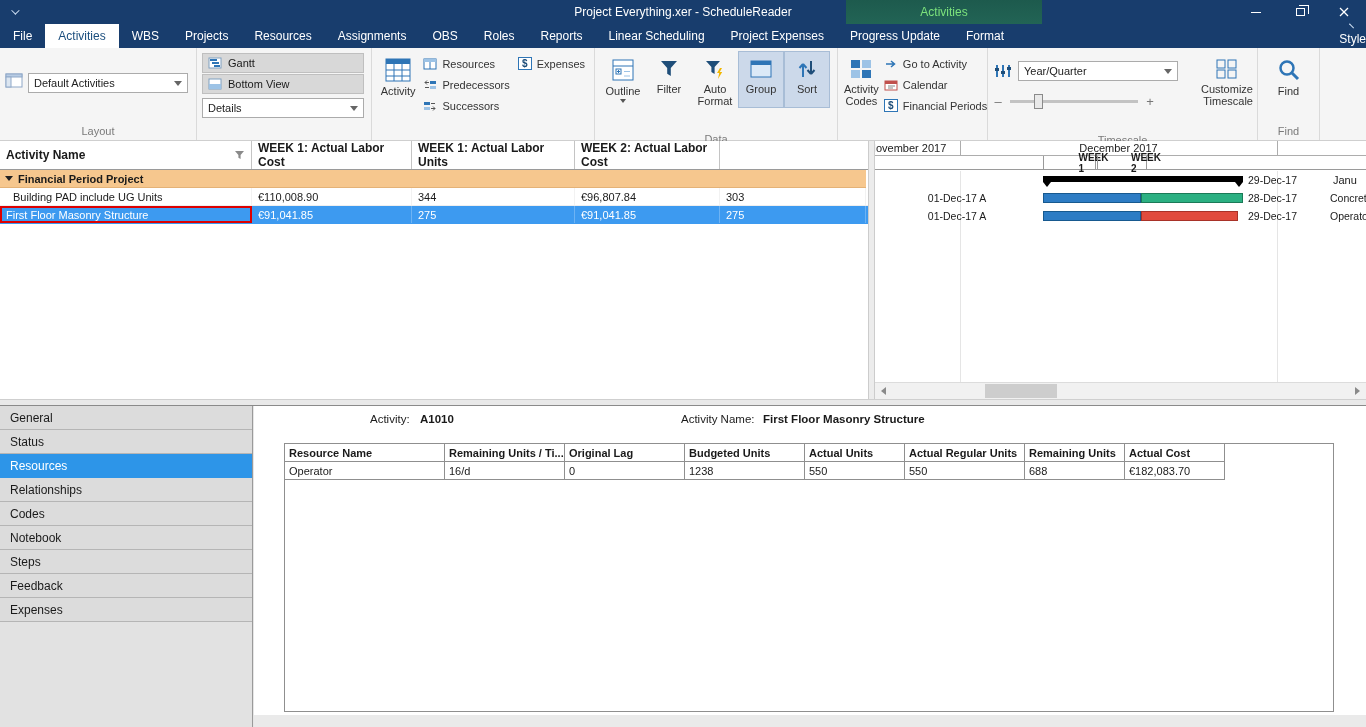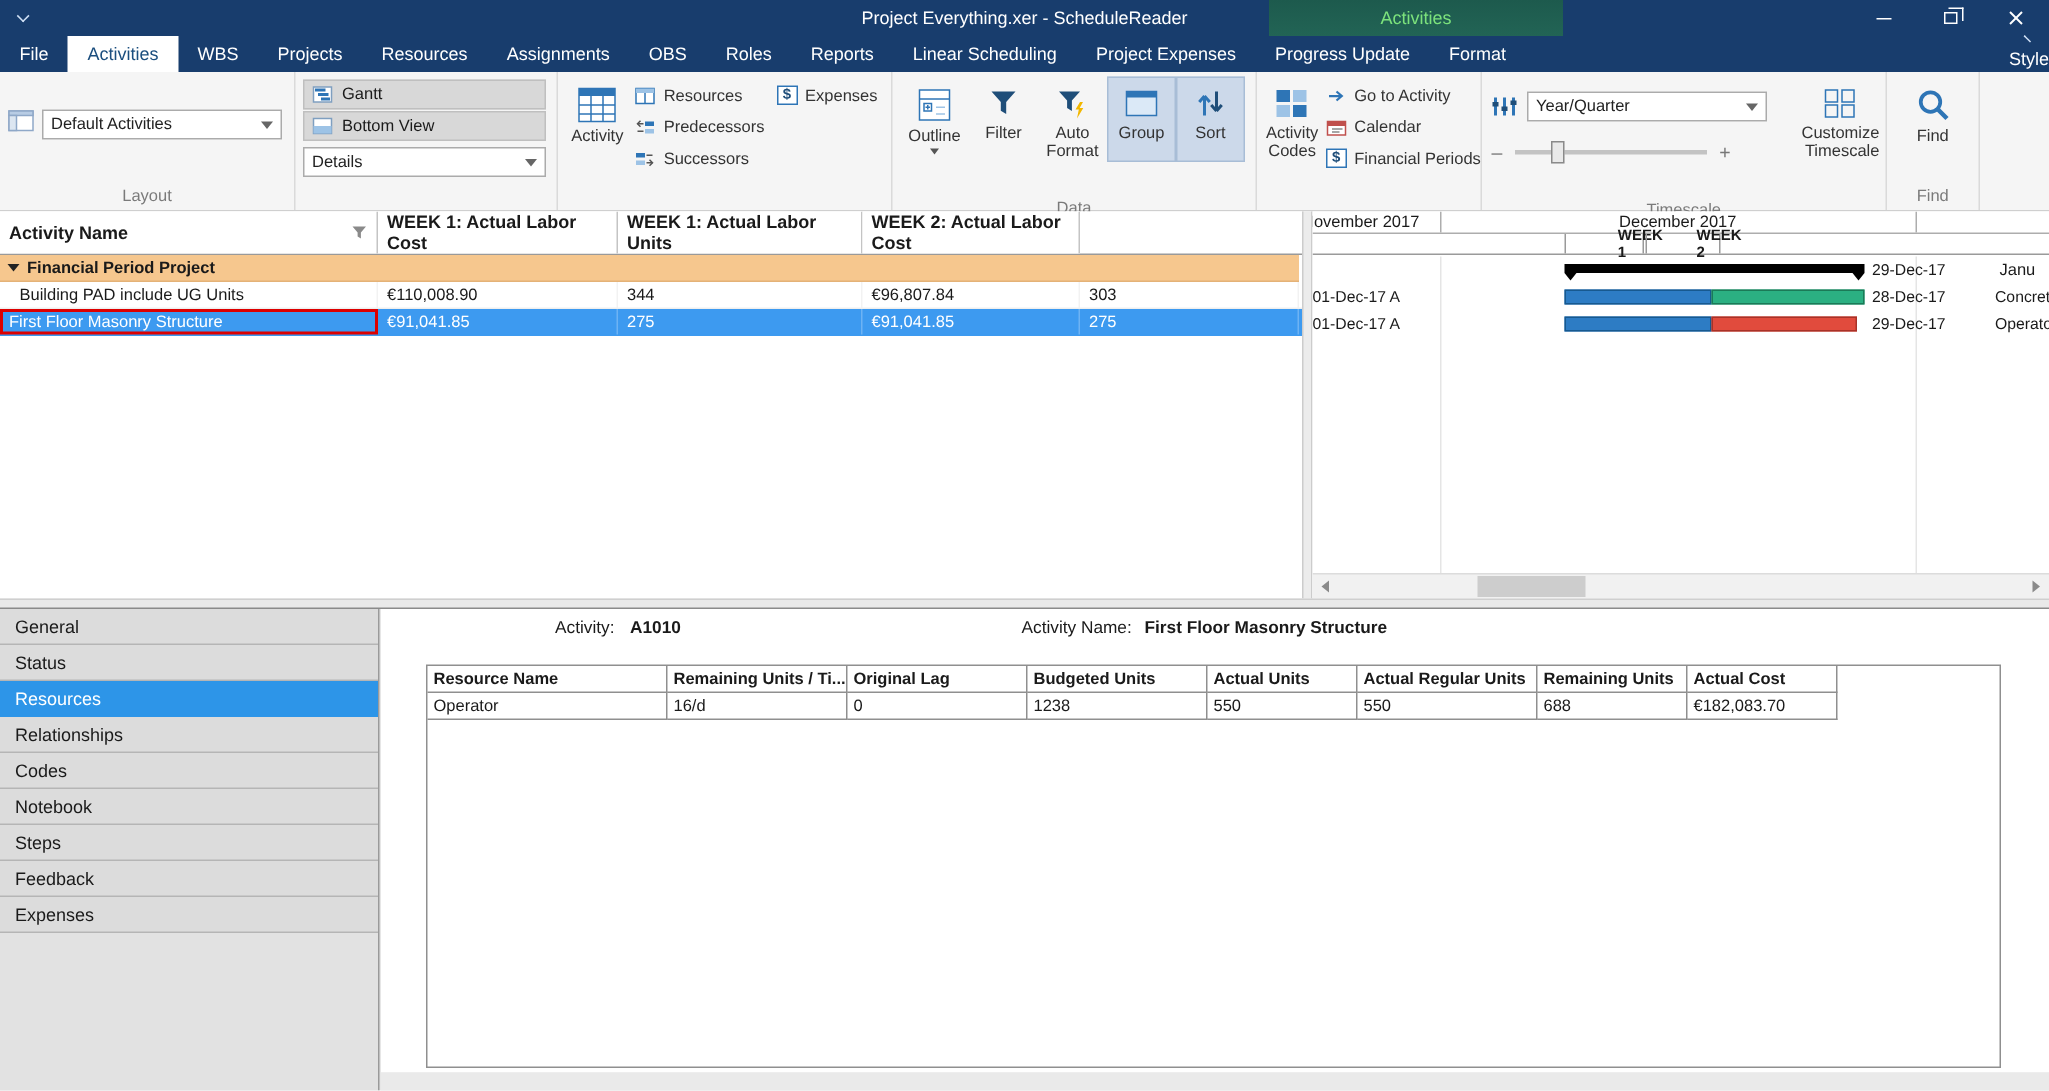--- a/index.html
+++ b/index.html
@@ -68,21 +68,21 @@
   .g-nov { left:0; width:85px; overflow:hidden; }
   .g-nov span { margin-left:-7px; display:inline-block; white-space:nowrap; }
   .g-dec { left:85px; width:317px; text-align:center; }
   .g-jan { left:458px;margin-top:32px; }
   .g-mline { position:absolute; top:0; bottom:0; width:1px; background:#adadad; }
   .g-weeks { position:relative; height:14px; border-bottom:1px solid #9a9a9a; }
   .g-wcell { position:absolute; top:0; bottom:0; border-left:1px solid #9a9a9a; border-right:1px solid #9a9a9a; display:flex; align-items:center; justify-content:center; font-size:10px; font-weight:bold;padding-left:48px; }
   .g-body { position:absolute; top:30px; left:0; right:0; bottom:17px; }
   .gridline { position:absolute; top:0; bottom:0; width:1px; background:#e5e5e5; }
   .g-row { position:absolute; left:0; right:0; height:18px; font-size:10.5px; }
-  .g-start { position:absolute; left:0; width:164px; text-align:left; top:3px; white-space:nowrap; }
+  .g-start { position:absolute; left:0; width:164px; text-align:center; top:3px; white-space:nowrap; }
   .g-end { position:absolute; left:373px; top:3px; white-space:nowrap; }
   .g-res { position:absolute; left:455px; top:3px; white-space:nowrap; }
   .bar { position:absolute; top:4px; height:10px; }
   .bar-blue { background:#2d7cc4; border:1px solid #17598f; }
   .bar-green { background:#2bb082; border:1px solid #1b7a57; }
   .bar-red { background:#e14b3d; border:1px solid #a83228; }
   .bar-sum { position:absolute; top:5px; height:6px; background:#000; }
   .sum-tri { position:absolute; top:11px; width:0; height:0; border-left:4px solid transparent; border-right:4px solid transparent; border-top:5px solid #000; }
   .g-scroll { position:absolute; left:0; right:0; bottom:0; height:17px; background:#f1f1f1; border-top:1px solid #dcdcdc; }
   .sbtn { position:absolute; top:0; width:17px; height:16px; display:flex; align-items:center; justify-content:center; }

